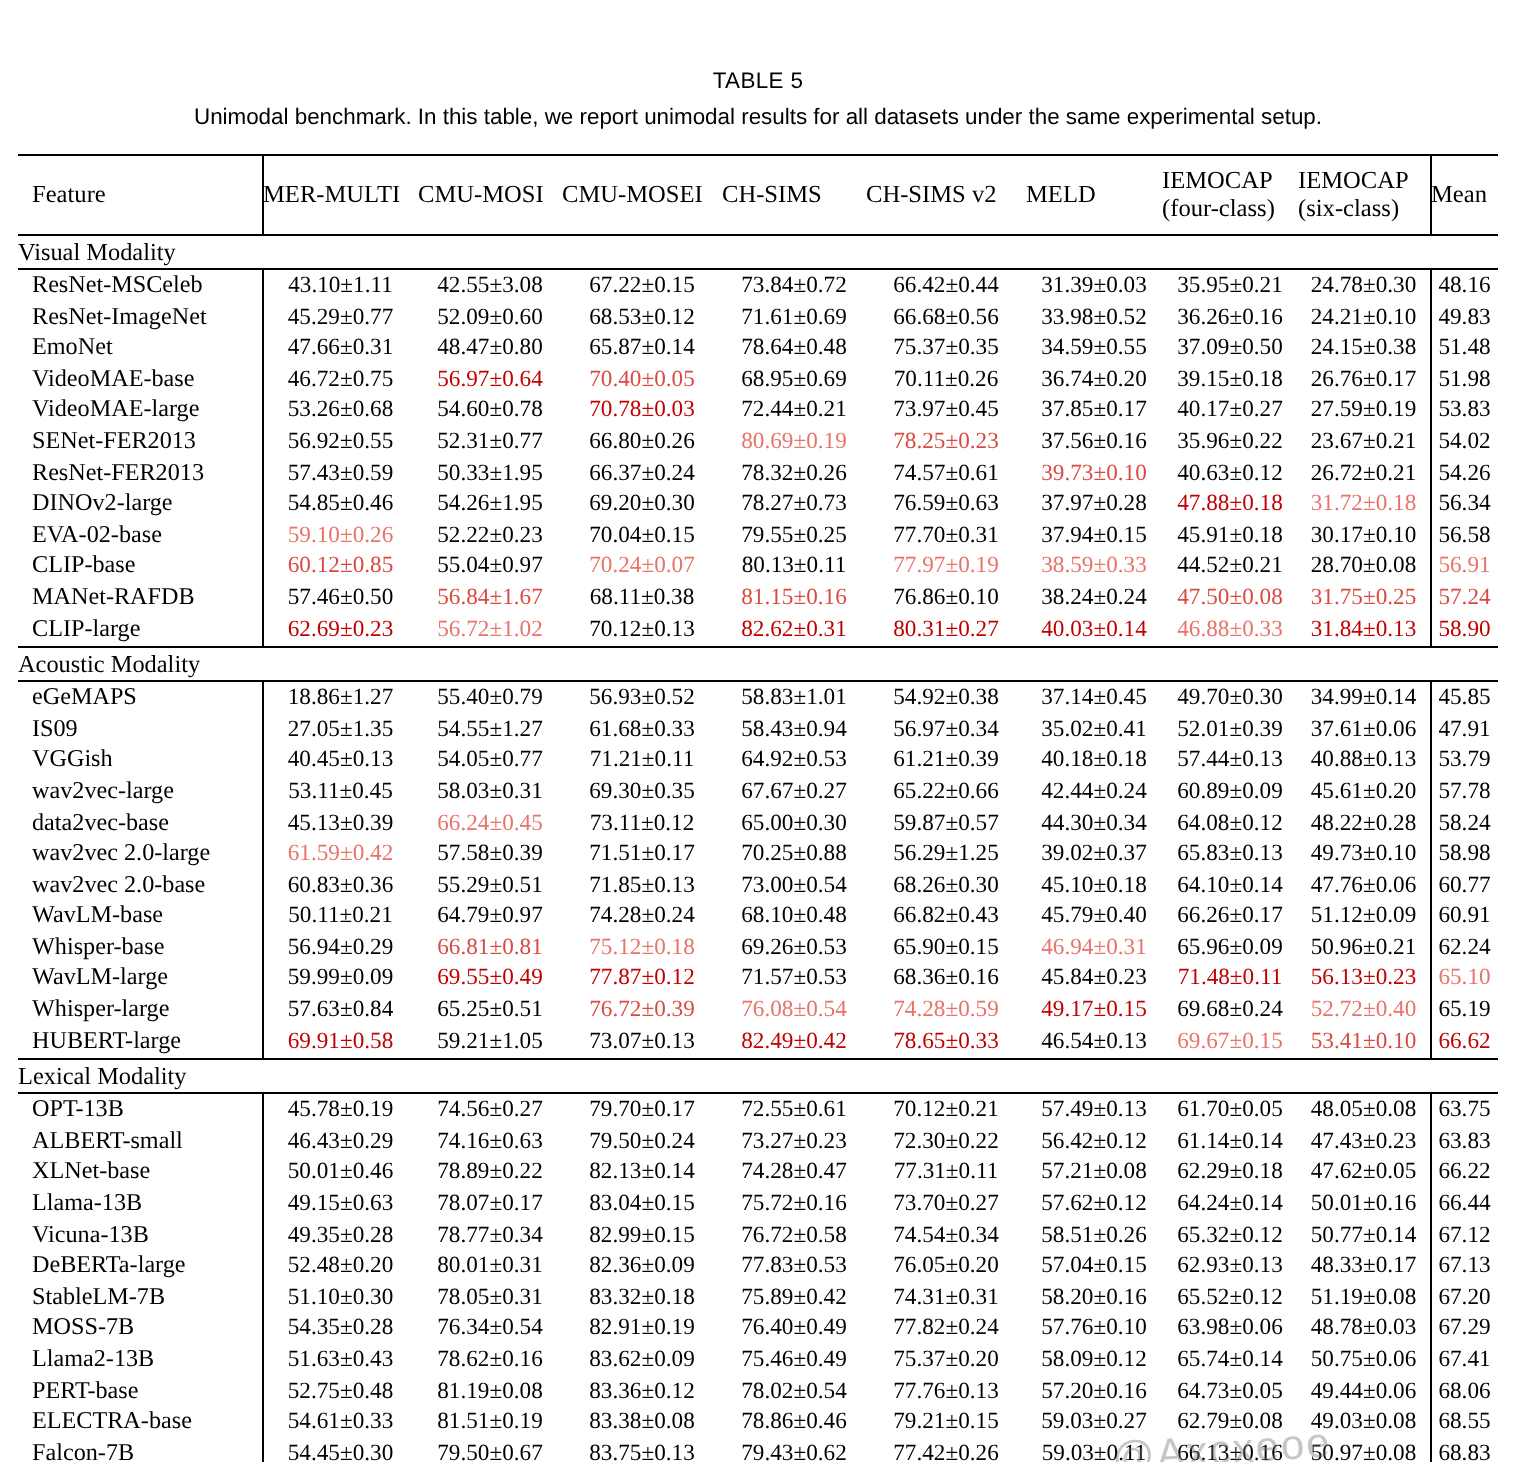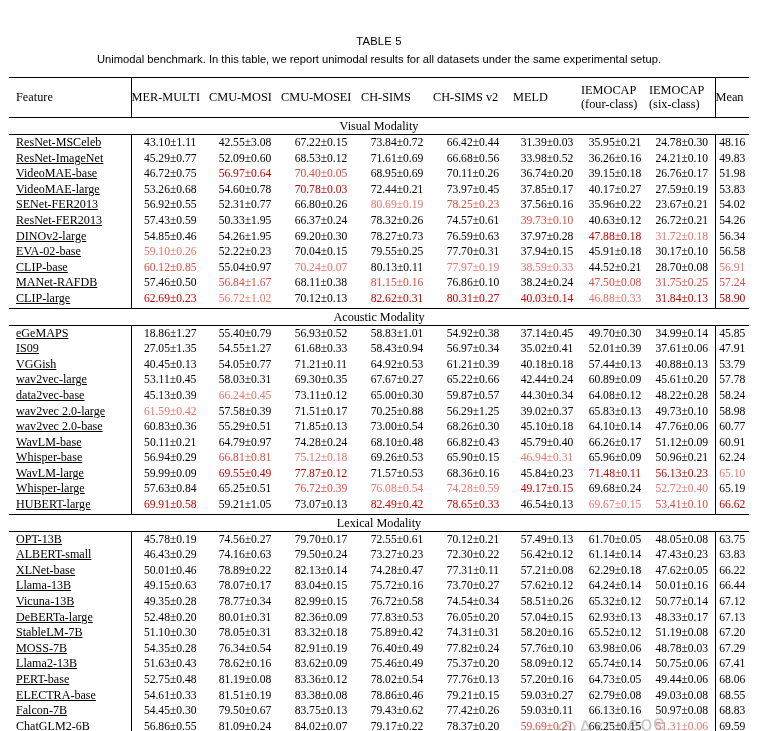--- a/index.html
+++ b/index.html
@@ -60,40 +60,38 @@
     line-height: 13.5px;
     padding: 0 1px;
   }
   .hdr-row td.feature-cell {
     text-align: left;
     padding-left: 7px;
   }
   .vline { border-right: 1.2px solid #000; }
 
   .section-row td {
-    text-align: center;
     font-size: 12.2px;
     height: 16px;
     line-height: 16px;
     border-bottom: 1.1px solid #000;
   }
   .section-top td { border-top: 0; }
 
   tr.data td {
     font-size: 11.6px;
     height: 15.6px;
     line-height: 15.6px;
     text-align: center;
     white-space: nowrap;
   }
   tr.data td.feat {
     text-align: left;
     padding-left: 7px;
     font-size: 12.1px;
-    text-decoration: underline;
   }
   tr.last-of-section td { padding-bottom: 1px; }
 
   .bot-rule td { border-top: 1.4px solid #000; height: 0; }
 
   
   .best  { color: #c00000; font-weight: bold; margin-top: 12px; }
   .second{ color: #e8736a; }
   .mid   { color: #d94b42; }
 
@@ -191,20 +189,32 @@
           <td>52.09±0.60</td>
           <td>68.53±0.12</td>
           <td>71.61±0.69</td>
           <td>66.68±0.56</td>
           <td>33.98±0.52</td>
           <td>36.26±0.16</td>
           <td class="vline">24.21±0.10</td>
           <td class="mean-col">49.83</td>
         </tr>
         <tr class="data">
+          <td class="feat vline">EmoNet</td>
+          <td>47.66±0.31</td>
+          <td>48.47±0.80</td>
+          <td>65.87±0.14</td>
+          <td>78.64±0.48</td>
+          <td>75.37±0.35</td>
+          <td>34.59±0.55</td>
+          <td>37.09±0.50</td>
+          <td class="vline">24.15±0.38</td>
+          <td class="mean-col">51.48</td>
+        </tr>
+        <tr class="data">
           <td class="feat vline">VideoMAE-base</td>
           <td>46.72±0.75</td>
           <td class="best">56.97±0.64</td>
           <td class="mid">70.40±0.05</td>
           <td>68.95±0.69</td>
           <td>70.11±0.26</td>
           <td>36.74±0.20</td>
           <td>39.15±0.18</td>
           <td class="vline">26.76±0.17</td>
           <td class="mean-col">51.98</td>

